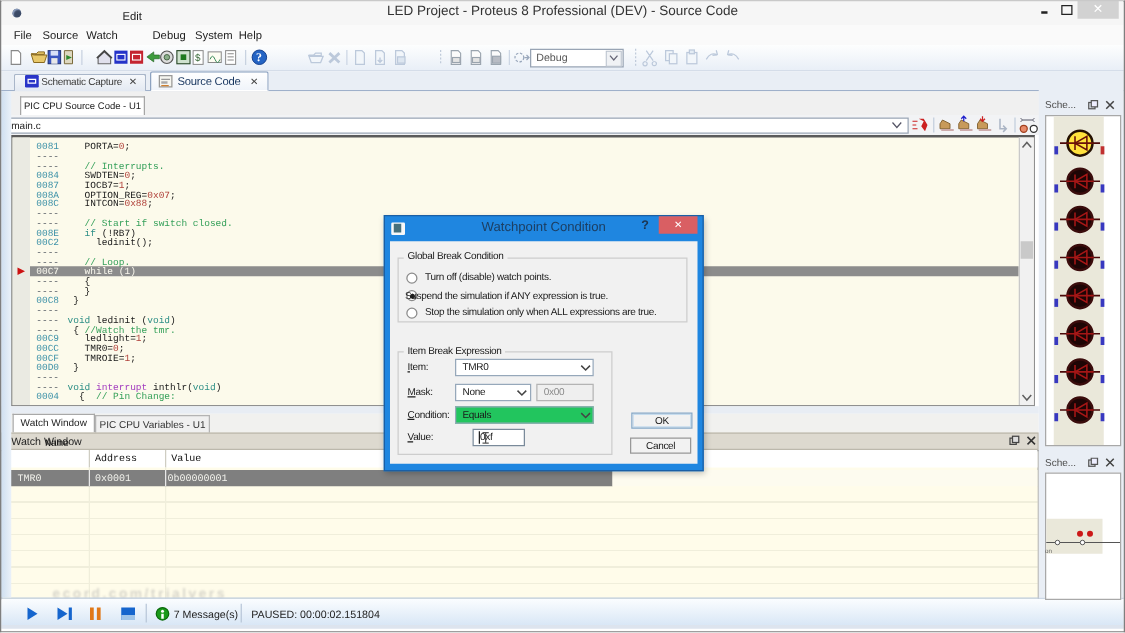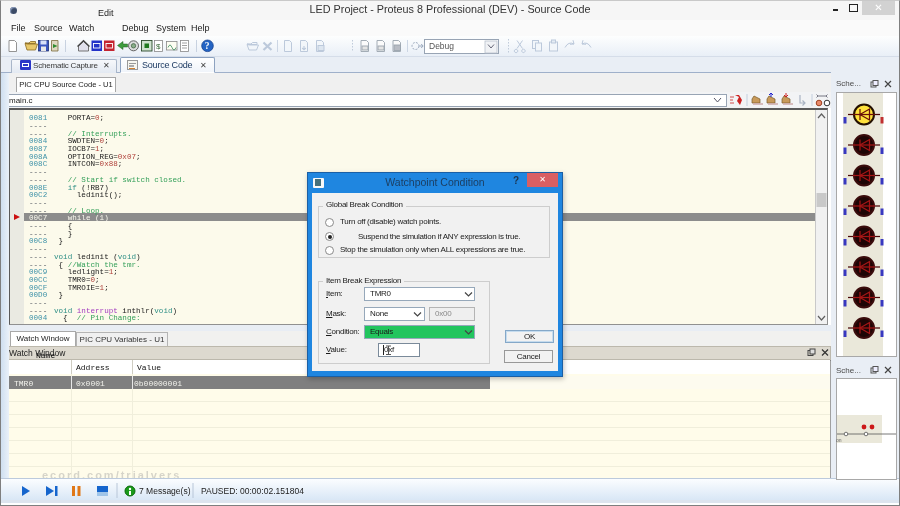--- a/index.html
+++ b/index.html
@@ -364,21 +364,21 @@
 <div class="abs" style="left:312px;top:193px;width:246px;height:178px;background:#f1f1f1;z-index:61;"></div>
 <style>#dlg div { white-space:nowrap; } #dlg { letter-spacing:-0.25px; }</style>
 <div class="abs" id="dlg" style="left:307px;top:172px;width:256px;height:205px;z-index:62;font-size:8px;color:#1a1a1a;">
 
   <div class="abs" style="left:11px;top:33.5px;width:232px;height:52px;border:1px solid #cdcdcd;"></div>
   <div class="abs" style="left:16px;top:28px;background:#f1f1f1;padding:0 3px;">Global Break Condition</div>
   <div class="abs" style="left:18px;top:45.5px;width:9px;height:9px;border:1px solid #8a8a8a;border-radius:50%;background:#fff;"></div>
   <div class="abs" style="left:33px;top:45px;">Turn off (disable) watch points.</div>
   <div class="abs" style="left:18px;top:60px;width:9px;height:9px;border:1px solid #8a8a8a;border-radius:50%;background:#fff;"></div>
   <div class="abs" style="left:20.5px;top:62.5px;width:4px;height:4px;border-radius:50%;background:#222;"></div>
-  <div class="abs" style="left:51px;top:59.5px;">Suspend the simulation if ANY expression is true.</div>
+  <div class="abs" style="left:17px;top:59.5px;">Suspend the simulation if ANY expression is true.</div>
   <div class="abs" style="left:18px;top:73.5px;width:9px;height:9px;border:1px solid #8a8a8a;border-radius:50%;background:#fff;"></div>
   <div class="abs" style="left:33px;top:73px;">Stop the simulation only when ALL expressions are true.</div>
 
   <div class="abs" style="left:11px;top:109px;width:172px;height:83px;border:1px solid #cdcdcd;"></div>
   <div class="abs" style="left:16px;top:103.5px;background:#f1f1f1;padding:0 3px;">Item Break Expression</div>
   <div class="abs" style="left:19px;top:117px;"><u>I</u>tem:</div>
   <div class="abs" style="left:57px;top:115px;width:111px;height:14px;background:#fff;border:1px solid #96a8ba;line-height:12px;padding-left:5px;">TMR0</div>
   <svg class="abs" style="left:157px;top:119px;" width="9" height="7">
       <path d="M1 1.5 l3.5 3.5 l3.5 -3.5" fill="none" stroke="#444" stroke-width="1.2"></path>
     </svg>

